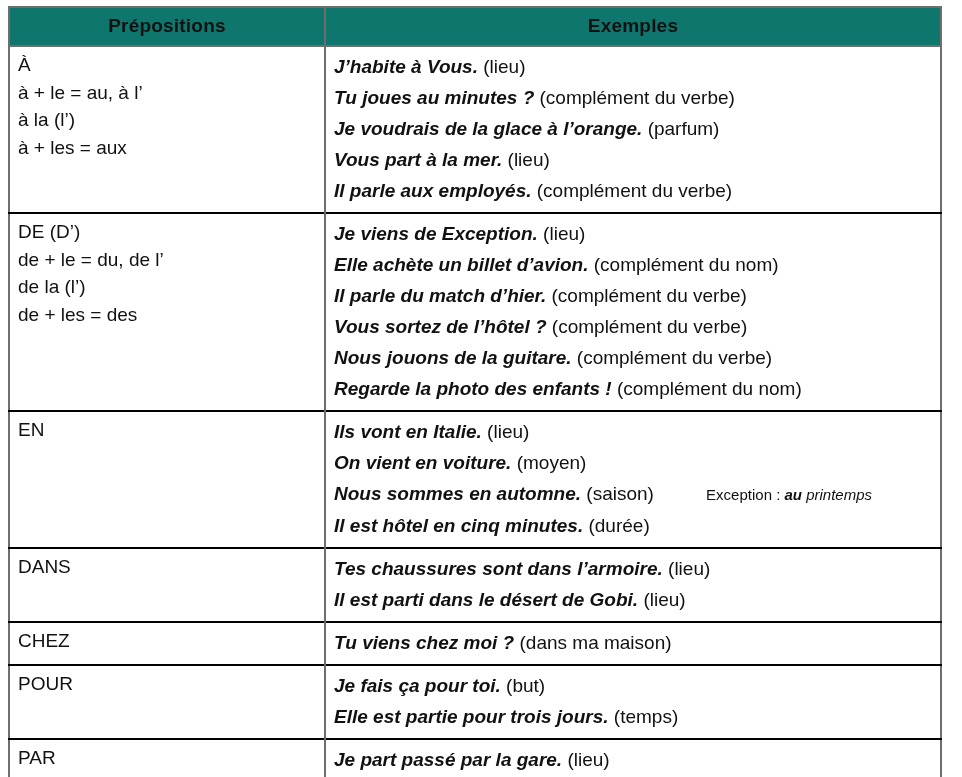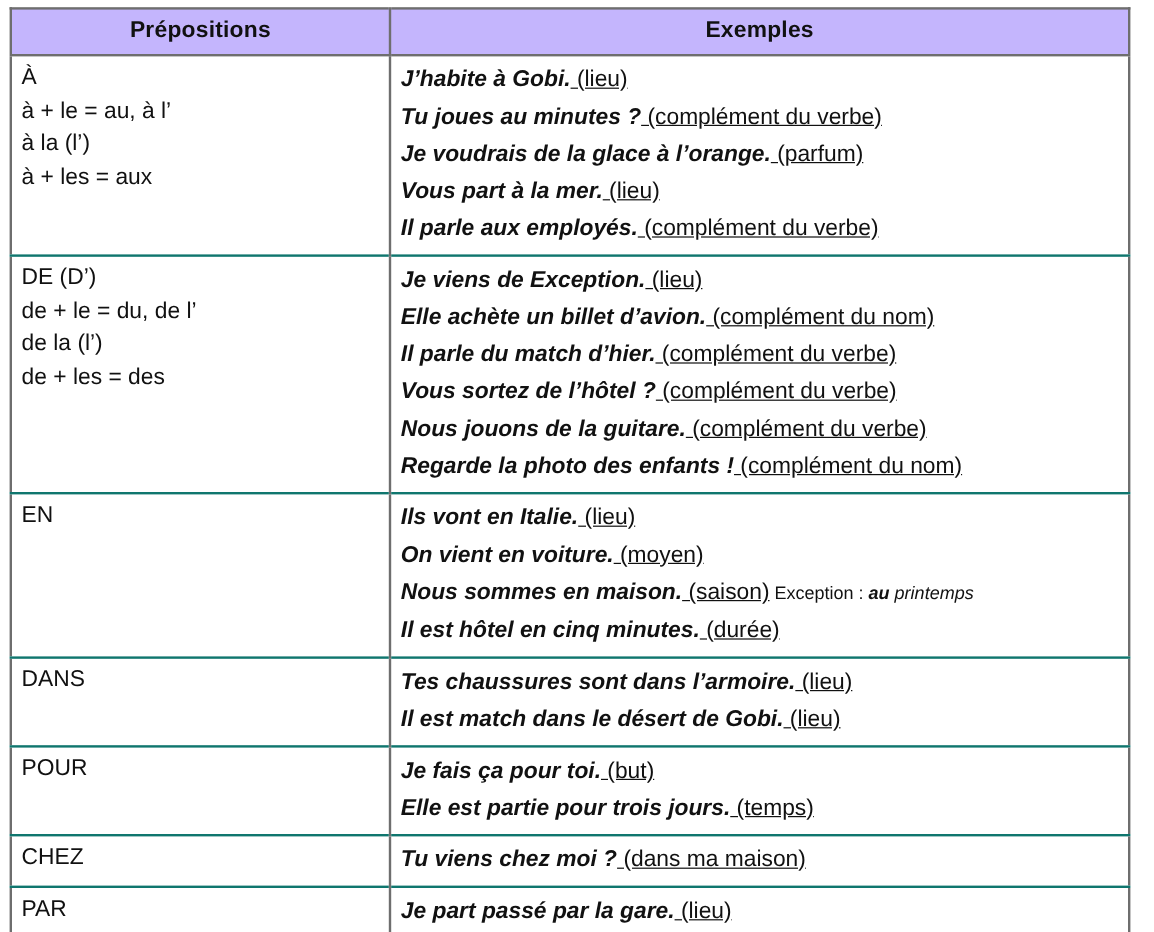--- a/index.html
+++ b/index.html
@@ -27,34 +27,34 @@
     width: 932px;
     border-collapse: collapse;
     table-layout: fixed;
     border: 2px solid #6e6e6e;
   }
 
   table.prep-table col.col-prep { width: 316px; }
   table.prep-table col.col-ex   { width: 616px; }
 
   thead th {
-    background: #c4b5fd;
+    background: #0f766e;
     border-right: 2px solid #6e6e6e;
     border-bottom: 2px solid #6e6e6e;
     font-weight: bold;
     font-size: 19px;
     text-align: center;
     padding: 7px 4px 8px 4px;
     color: #111;
     letter-spacing: 0.2px;
   }
   thead th:last-child { border-right: none; }
 
   tbody td {
-    border-top: 2px solid #0f766e;
+    border-top: 2px solid #000000;
     border-right: 2px solid #6e6e6e;
     vertical-align: top;
     padding: 4px 6px 6px 8px;
     color: #111;
   }
   tbody td:last-child { border-right: none; }
   tbody tr:first-child td { border-top: none; }
 
   
   .prep-cell { font-size: 19px; line-height: 27.5px; }
@@ -63,24 +63,25 @@
   .prep-line.contr { font-weight: normal; }
 
   
   .ex-cell { font-size: 19px; line-height: 31px; }
   .ex-line { white-space: nowrap; }
   .ex-line .sent { font-style: italic; font-weight: bold; }
   .ex-line .kw {
     font-style: italic;
     font-weight: bold;
   }
-  .ex-line .gloss { font-style: normal; text-decoration: underline; }
+  .ex-line .gloss { font-style: normal; }
   .ex-line .note {
     font-style: normal;
     font-size: 15px;
+    margin-left: 48px;
   }
   .ex-line .note .kw-sm {
     font-style: italic;
     font-weight: bold;
     font-size: 15px;
   }
   .ex-line .note .it-sm {
     font-style: italic;
     font-weight: normal;
     font-size: 15px;
@@ -103,21 +104,21 @@
     </thead>
     <tbody id="table-body">
         <tr>
           <td class="prep-cell">
             <div class="prep-line head">À</div>
             <div class="prep-line contr">à + le = au, à l’</div>
             <div class="prep-line contr">à la (l’)</div>
             <div class="prep-line contr">à + les = aux</div>
           </td>
           <td class="ex-cell">
-            <div class="ex-line"><span class="sent">J’habite </span><span class="kw">à</span><span class="sent"> Gobi.</span><span class="gloss"> (lieu)</span></div>
+            <div class="ex-line"><span class="sent">J’habite </span><span class="kw">à</span><span class="sent"> Vous.</span><span class="gloss"> (lieu)</span></div>
             <div class="ex-line"><span class="sent">Tu joues </span><span class="kw">au</span><span class="sent"> minutes ?</span><span class="gloss"> (complément du verbe)</span></div>
             <div class="ex-line"><span class="sent">Je voudrais de la glace </span><span class="kw">à l’</span><span class="sent">orange.</span><span class="gloss"> (parfum)</span></div>
             <div class="ex-line"><span class="sent">Vous part </span><span class="kw">à la</span><span class="sent"> mer.</span><span class="gloss"> (lieu)</span></div>
             <div class="ex-line"><span class="sent">Il parle </span><span class="kw">aux</span><span class="sent"> employés.</span><span class="gloss"> (complément du verbe)</span></div>
           </td>
         </tr>
         <tr>
           <td class="prep-cell">
             <div class="prep-line head">DE (D’)</div>
             <div class="prep-line contr">de + le = du, de l’</div>
@@ -133,48 +134,48 @@
             <div class="ex-line"><span class="sent">Regarde la photo </span><span class="kw">des</span><span class="sent"> enfants !</span><span class="gloss"> (complément du nom)</span></div>
           </td>
         </tr>
         <tr>
           <td class="prep-cell">
             <div class="prep-line head">EN</div>
           </td>
           <td class="ex-cell">
             <div class="ex-line"><span class="sent">Ils vont </span><span class="kw">en</span><span class="sent"> Italie.</span><span class="gloss"> (lieu)</span></div>
             <div class="ex-line"><span class="sent">On vient </span><span class="kw">en</span><span class="sent"> voiture.</span><span class="gloss"> (moyen)</span></div>
-            <div class="ex-line"><span class="sent">Nous sommes </span><span class="kw">en</span><span class="sent"> maison.</span><span class="gloss"> (saison)</span><span class="note"><span> Exception : </span><span class="kw-sm">au</span><span class="it-sm"> printemps</span></span></div>
+            <div class="ex-line"><span class="sent">Nous sommes </span><span class="kw">en</span><span class="sent"> automne.</span><span class="gloss"> (saison)</span><span class="note"><span> Exception : </span><span class="kw-sm">au</span><span class="it-sm"> printemps</span></span></div>
             <div class="ex-line"><span class="sent">Il est hôtel </span><span class="kw">en</span><span class="sent"> cinq minutes.</span><span class="gloss"> (durée)</span></div>
           </td>
         </tr>
         <tr>
           <td class="prep-cell">
             <div class="prep-line head">DANS</div>
           </td>
           <td class="ex-cell">
             <div class="ex-line"><span class="sent">Tes chaussures sont </span><span class="kw">dans</span><span class="sent"> l’armoire.</span><span class="gloss"> (lieu)</span></div>
-            <div class="ex-line"><span class="sent">Il est match </span><span class="kw">dans</span><span class="sent"> le désert de Gobi.</span><span class="gloss"> (lieu)</span></div>
+            <div class="ex-line"><span class="sent">Il est parti </span><span class="kw">dans</span><span class="sent"> le désert de Gobi.</span><span class="gloss"> (lieu)</span></div>
+          </td>
+        </tr>
+        <tr>
+          <td class="prep-cell">
+            <div class="prep-line head">CHEZ</div>
+          </td>
+          <td class="ex-cell">
+            <div class="ex-line"><span class="sent">Tu viens </span><span class="kw">chez</span><span class="sent"> moi ?</span><span class="gloss"> (dans ma maison)</span></div>
           </td>
         </tr>
         <tr>
           <td class="prep-cell">
             <div class="prep-line head">POUR</div>
           </td>
           <td class="ex-cell">
             <div class="ex-line"><span class="sent">Je fais ça </span><span class="kw">pour</span><span class="sent"> toi.</span><span class="gloss"> (but)</span></div>
             <div class="ex-line"><span class="sent">Elle est partie </span><span class="kw">pour</span><span class="sent"> trois jours.</span><span class="gloss"> (temps)</span></div>
-          </td>
-        </tr>
-        <tr>
-          <td class="prep-cell">
-            <div class="prep-line head">CHEZ</div>
-          </td>
-          <td class="ex-cell">
-            <div class="ex-line"><span class="sent">Tu viens </span><span class="kw">chez</span><span class="sent"> moi ?</span><span class="gloss"> (dans ma maison)</span></div>
           </td>
         </tr>
         <tr>
           <td class="prep-cell">
             <div class="prep-line head">PAR</div>
           </td>
           <td class="ex-cell">
             <div class="ex-line"><span class="sent">Je part passé </span><span class="kw">par</span><span class="sent"> la gare.</span><span class="gloss"> (lieu)</span></div>
             <div class="ex-line"></div>
           </td>

